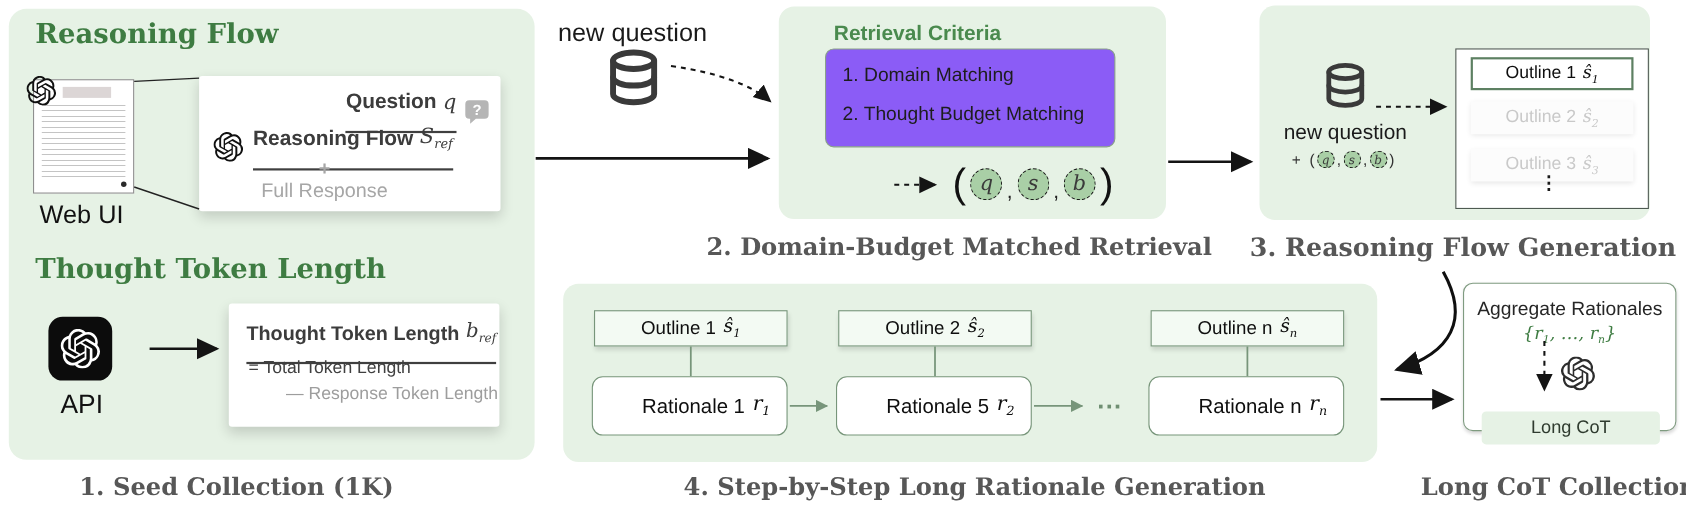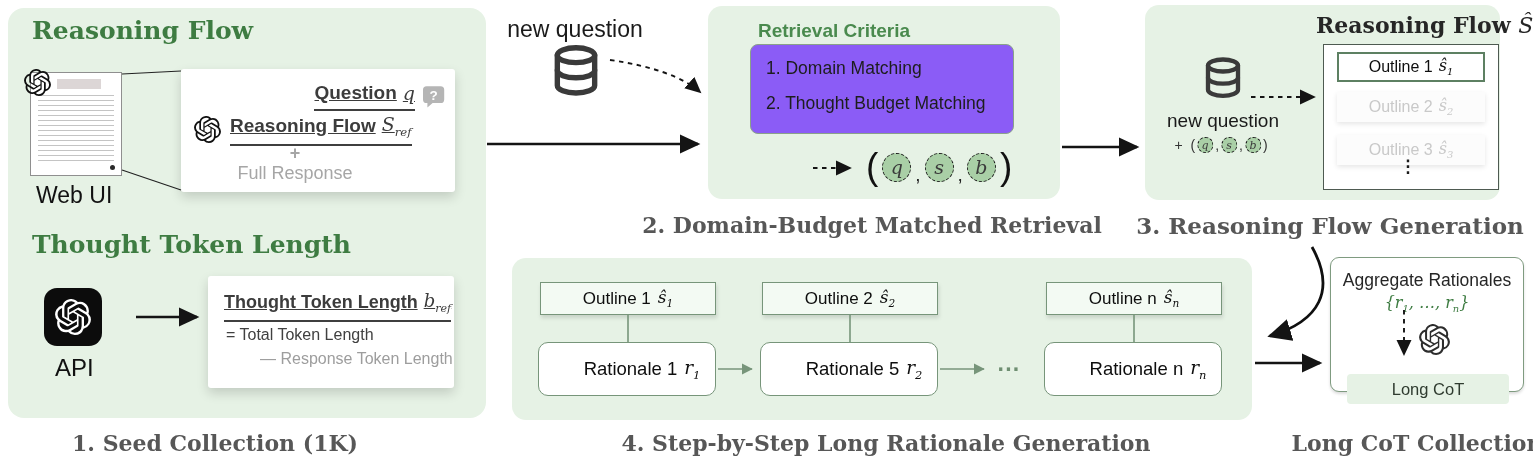--- a/index.html
+++ b/index.html
@@ -26,21 +26,21 @@
            color:var(--caption-gray); font-size:22px; white-space:nowrap; transform:translateX(-50%);}
   #cap1{left:215px; top:430px;}
   #cap2{left:872px; top:212px;}
   #cap3{left:1330px; top:212px; font-size:23px;}
   #cap4{left:886px; top:430px;}
   #cap5{left:1417px; top:430px;}
 
   
   .m{font-family:"DejaVu Serif",serif; font-style:italic; font-weight:400;}
   sub{font-size:0.62em;}
-  .u{border-bottom:2px solid #3f3f3f; padding-bottom:5px; display:inline-flex; align-items:center; gap:6px;text-decoration:underline;}
+  .u{border-bottom:2px solid #3f3f3f; padding-bottom:15px; display:inline-flex; align-items:flex-end; gap:6px;}
   .oai{display:block;}
   .abs{position:absolute;}
 
   
   #webui-page{position:absolute; left:30px; top:72px; width:92px; height:104px;
               background:#fff; border:1px solid #8f8f8f;}
   #webui-page .page-titleblock{position:absolute; left:26px; top:6px; width:44px; height:10px; background:#dcd6d6;}
   #webui-page .page-lines{position:absolute; left:7px; top:22px; right:7px; bottom:10px;
       background:repeating-linear-gradient(to bottom, #c4c4c4 0 1px, transparent 1px 5px);}
   #webui-page .page-dot{position:absolute; right:6px; bottom:5px; width:5px; height:5px; border-radius:50%; background:#2a2a2a;}
@@ -239,24 +239,20 @@
         <i class="m">s</i>
       </span>
     <span class="comma">,</span>
     <span class="tok">
         <i class="m">b</i>
       </span>
     <span class="paren">)</span>
   </div>
   <div class="caption" id="cap2">2. Domain-Budget Matched Retrieval</div>
 
-  <div id="p3-title">
-    <span>Reasoning Flow</span>
-    <i class="m">Ŝ</i>
-  </div>
   <svg id="db-small" viewBox="0 0 24 27">
       <use href="#db-p"></use>
     </svg>
   <div id="nq2-label">new question</div>
   <div id="p3-tuple">
     <span>+</span>&nbsp;
     <span>(</span>
     <span class="tok-sm">
         <i class="m">q</i>
       </span>

